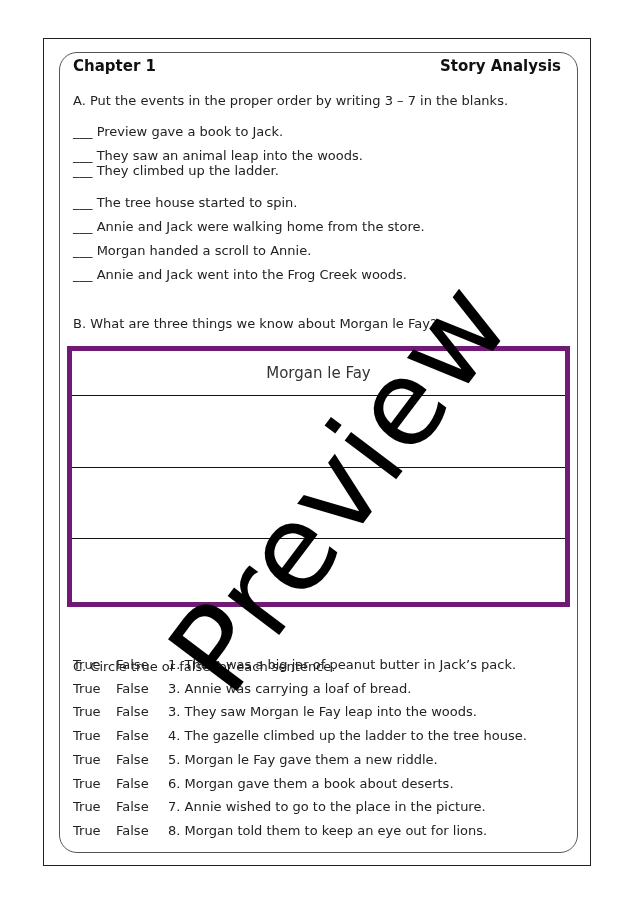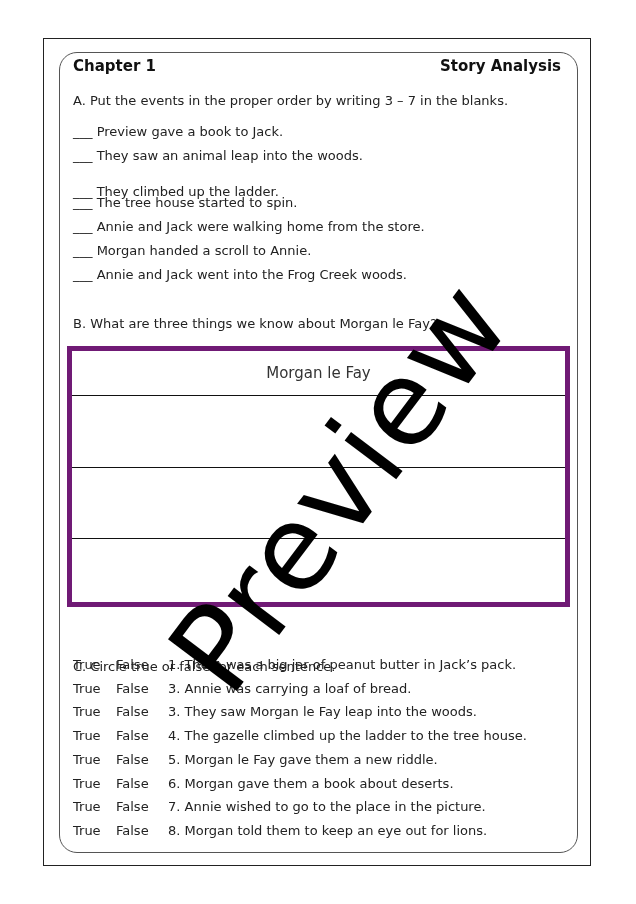--- a/index.html
+++ b/index.html
@@ -67,21 +67,21 @@
 <div class="prompt" style="top:93px;">A. Put the events in the proper order by writing 3 – 7 in the blanks.</div>
 
 <div class="event-line" style="top:124px;">
   <span class="blank">___</span>
   <span>Preview gave a book to Jack.</span>
 </div>
 <div class="event-line" style="top:148px;">
   <span class="blank">___</span>
   <span>They saw an animal leap into the woods.</span>
 </div>
-<div class="event-line" style="top:184px;">
+<div class="event-line" style="top:163px;">
   <span class="blank">___</span>
   <span>They climbed up the ladder.</span>
 </div>
 <div class="event-line" style="top:195px;">
   <span class="blank">___</span>
   <span>The tree house started to spin.</span>
 </div>
 <div class="event-line" style="top:219px;">
   <span class="blank">___</span>
   <span>Annie and Jack were walking home from the store.</span>

